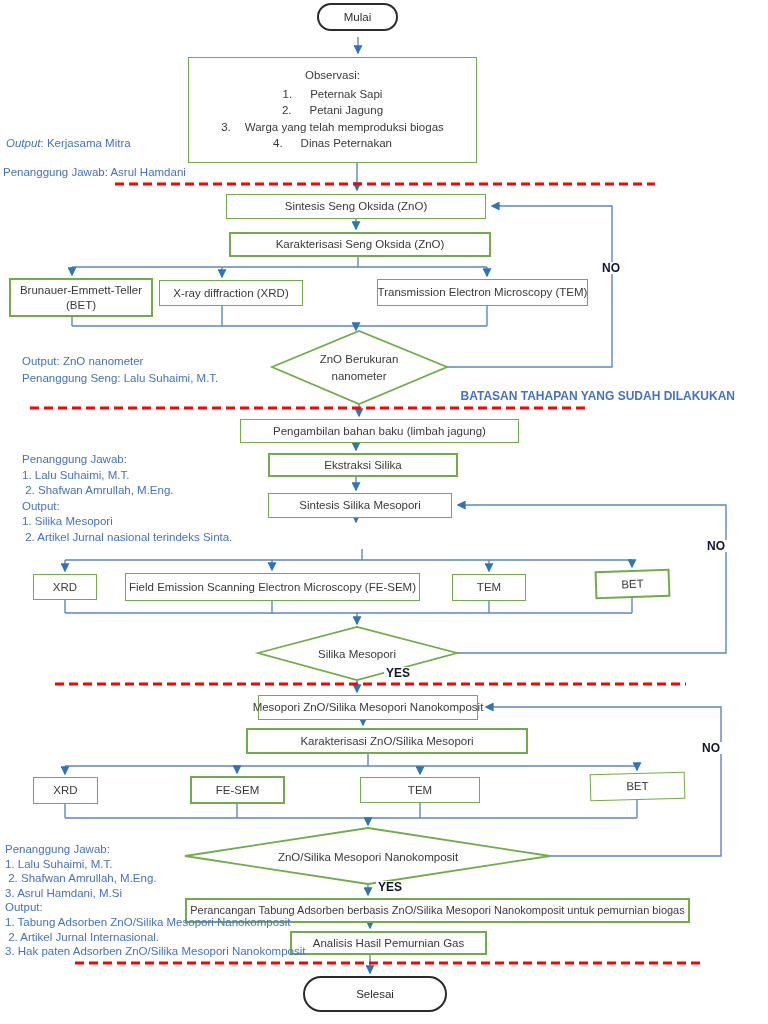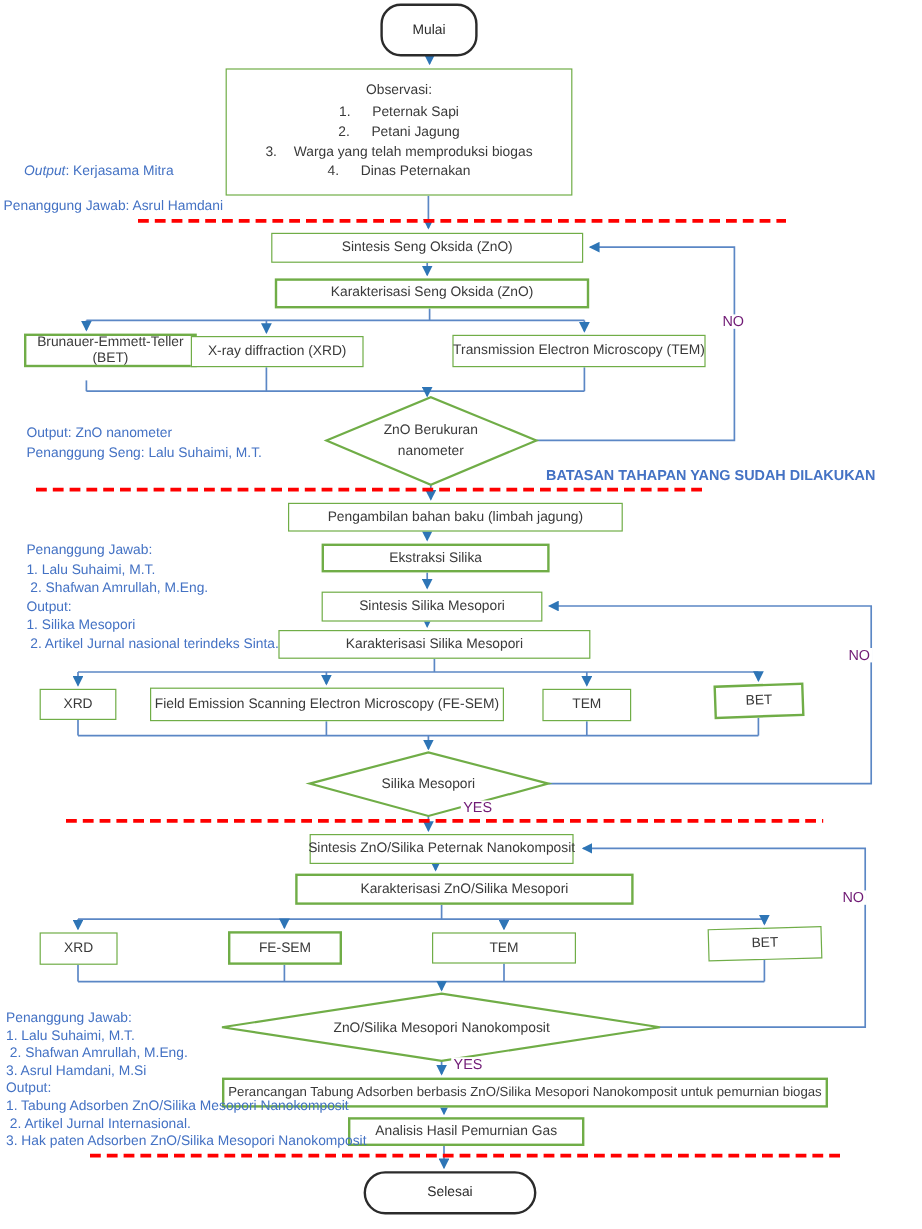--- a/index.html
+++ b/index.html
@@ -12,22 +12,22 @@
         text-align:center;line-height:1.25;z-index:2}
   .thick{border-width:2.5px}
   .nowrap{white-space:nowrap}
   .tilt2{transform:rotate(-2deg)}
   .tilt1{transform:rotate(-1.6deg)}
   .term{position:absolute;border:2.3px solid #2b2b2b;border-radius:17px;background:#fff;
         color:#2c2c2c;font-size:11.5px;display:flex;align-items:center;justify-content:center;z-index:2}
   .dtext{position:absolute;color:#3a3a3a;font-size:11.5px;text-align:center;line-height:1.45;z-index:2}
   .ann{position:absolute;color:#4472C4;font-size:11.5px;line-height:15px;z-index:2;white-space:nowrap}
   .ann .ln{white-space:pre}
-  .lbl{position:absolute;color:#701a75;font-weight:normal;font-size:12px;z-index:3;background:#fff;padding:0 2px;line-height:12px}
-  .batasan{position:absolute;color:#4472C4;font-weight:bold;font-size:12px;z-index:2;white-space:nowrap}
+  .lbl{position:absolute;color:#0f172a;font-weight:bold;font-size:12px;z-index:3;background:#fff;padding:0 2px;line-height:12px}
+  .batasan{position:absolute;color:#4472C4;font-weight:bold;font-size:12px;z-index:2;text-align:right;white-space:nowrap}
   .it{font-style:italic}
   .obs-inner{width:100%}
   .obs-title{text-align:center;margin-bottom:3px}
   .obs-row{display:flex;justify-content:center;gap:18px;line-height:16.5px}
   .obs-row.wide{gap:14px}
 </style>
 </head>
 <body>
 
 <div class="canvas">
@@ -110,21 +110,21 @@
     </g>
 
     <g stroke="#FF0000" stroke-width="3.2" stroke-dasharray="9 5" fill="none">
       <path d="M115,184 L655,184"></path>
       <path d="M30,408 L588,408"></path>
       <path d="M55,684 L686,684"></path>
       <path d="M75,963 L705,963"></path>
     </g>
   </svg>
 
-  <div class="term" style="left:317px;top:3px;width:81px;height:44px">Mulai</div>
+  <div class="term" style="left:317px;top:3px;width:81px;height:28px">Mulai</div>
   <div class="term" style="left:303px;top:976px;width:144px;height:36px;border-radius:18px">Selesai</div>
 
   <div class="node" style="left:188px;top:57px;width:289px;height:106px">
     <div class="obs-inner">
       <div class="obs-title">Observasi:</div>
       <div class="obs-row">
         <span>1.</span>
         <span>Peternak Sapi</span>
       </div>
       <div class="obs-row">
@@ -137,51 +137,50 @@
       </div>
       <div class="obs-row">
         <span>4.</span>
         <span>Dinas Peternakan</span>
       </div>
     </div>
   </div>
 
   <div class="node nowrap" style="left:226px;top:194px;width:260px;height:25px">Sintesis Seng Oksida (ZnO)</div>
   <div class="node thick nowrap" style="left:229px;top:232px;width:262px;height:25px">Karakterisasi Seng Oksida (ZnO)</div>
-  <div class="node thick" style="left:20px;top:278px;width:144px;height:28px;padding:0 0">Brunauer-Emmett-Teller (BET)</div>
+  <div class="node thick" style="left:9px;top:278px;width:144px;height:39px;padding:0 0">Brunauer-Emmett-Teller (BET)</div>
   <div class="node nowrap" style="left:159px;top:280px;width:144px;height:26px">X-ray diffraction (XRD)</div>
   <div class="node nowrap" style="left:377px;top:279px;width:211px;height:27px">Transmission Electron Microscopy (TEM)</div>
   <div class="dtext" style="left:299px;top:351px;width:120px">ZnO Berukuran nanometer</div>
   <div class="lbl" style="left:600px;top:262px">NO</div>
 
   <div class="node nowrap" style="left:240px;top:419px;width:279px;height:24px">Pengambilan bahan baku (limbah jagung)</div>
   <div class="node thick nowrap" style="left:268px;top:453px;width:190px;height:24px">Ekstraksi Silika</div>
   <div class="node nowrap" style="left:268px;top:493px;width:184px;height:25px">Sintesis Silika Mesopori</div>
-  <div class="node nowrap" style="left:232px;top:525px;width:260px;height:24px">Karakterisasi Silika Mesopori</div>
   <div class="node" style="left:33px;top:574px;width:64px;height:26px">XRD</div>
   <div class="node nowrap" style="left:125px;top:573px;width:295px;height:28px">Field Emission Scanning Electron Microscopy (FE-SEM)</div>
   <div class="node" style="left:452px;top:574px;width:74px;height:27px">TEM</div>
   <div class="node thick tilt2" style="left:595px;top:570px;width:75px;height:28px">BET</div>
   <div class="dtext" style="left:277px;top:646px;width:160px">Silika Mesopori</div>
   <div class="lbl" style="left:705px;top:540px">NO</div>
   <div class="lbl" style="left:384px;top:667px">YES</div>
 
-  <div class="node nowrap" style="left:258px;top:695px;width:220px;height:25px">Sintesis ZnO/Silika Peternak Nanokomposit</div>
+  <div class="node nowrap" style="left:258px;top:695px;width:220px;height:25px">Mesopori ZnO/Silika Mesopori Nanokomposit</div>
   <div class="node thick nowrap" style="left:246px;top:728px;width:282px;height:26px">Karakterisasi ZnO/Silika Mesopori</div>
   <div class="node" style="left:33px;top:777px;width:65px;height:27px">XRD</div>
   <div class="node thick" style="left:190px;top:776px;width:95px;height:28px">FE-SEM</div>
   <div class="node" style="left:360px;top:777px;width:120px;height:26px">TEM</div>
   <div class="node tilt1" style="left:590px;top:773px;width:95px;height:27px">BET</div>
   <div class="dtext nowrap" style="left:268px;top:849px;width:200px">ZnO/Silika Mesopori Nanokomposit</div>
   <div class="lbl" style="left:700px;top:742px">NO</div>
   <div class="lbl" style="left:376px;top:881px">YES</div>
   <div class="node thick nowrap" style="left:185px;top:898px;width:505px;height:25px;font-size:11px">Perancangan Tabung Adsorben berbasis ZnO/Silika Mesopori Nanokomposit untuk pemurnian biogas</div>
   <div class="node thick nowrap" style="left:290px;top:931px;width:197px;height:24px">Analisis Hasil Pemurnian Gas</div>
 
-  <div class="ann" style="left:20px;top:136px">
+  <div class="ann" style="left:6px;top:136px">
     <span class="it">Output</span><span>: Kerjasama Mitra</span>
   </div>
   <div class="ann" style="left:3px;top:165px">Penanggung Jawab: Asrul Hamdani</div>
 
   <div class="ann" style="left:22px;top:353px;line-height:17px">
     <div class="ln">Output: ZnO nanometer</div>
     <div class="ln">Penanggung Seng: Lalu Suhaimi, M.T.</div>
   </div>
 
   <div class="batasan" style="left:455px;top:389px;width:280px">BATASAN TAHAPAN YANG SUDAH DILAKUKAN</div>

